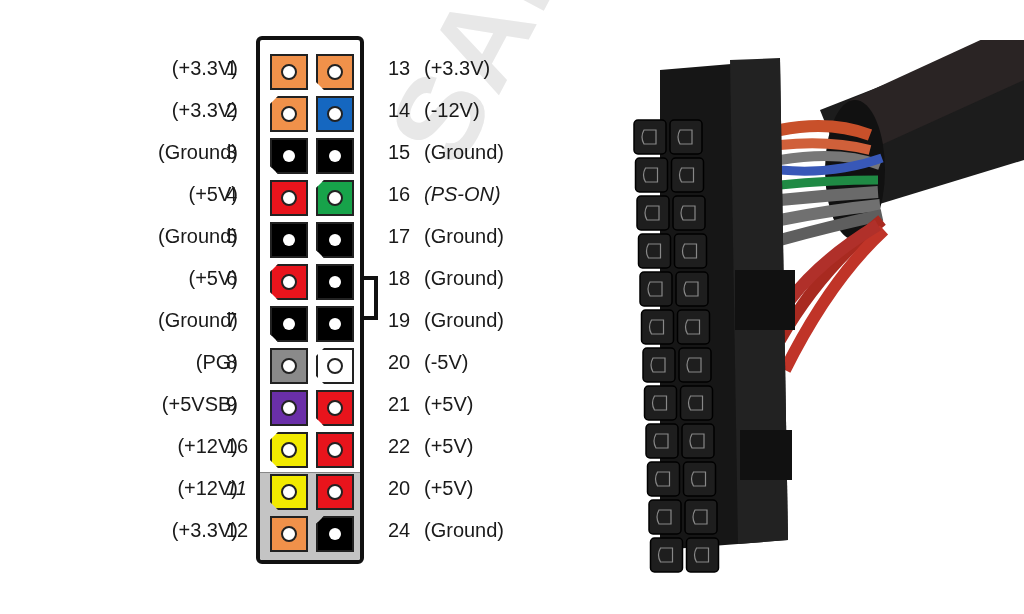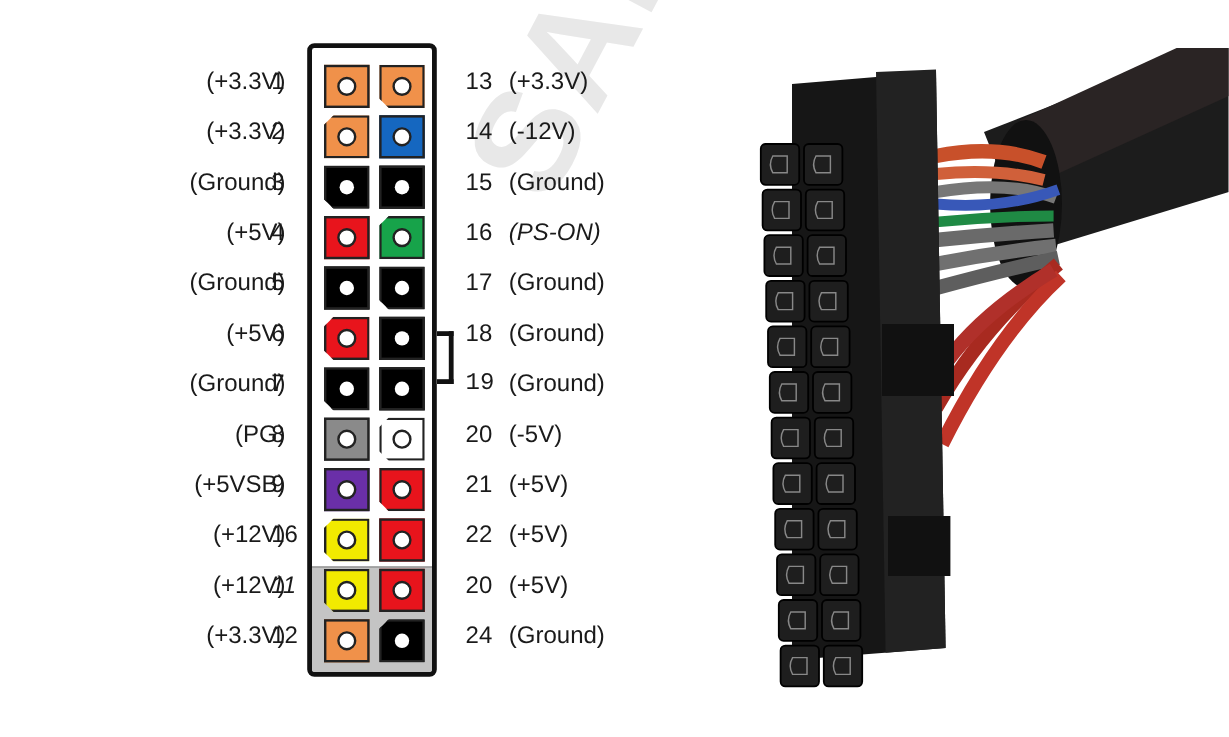--- a/index.html
+++ b/index.html
@@ -56,21 +56,21 @@
     <div class="label right-num" style="top: 98px;">14</div>
     <div class="label right-label" style="top: 98px;">(-12V)</div>
     <div class="label right-num" style="top: 140px;">15</div>
     <div class="label right-label" style="top: 140px;">(Ground)</div>
     <div class="label right-num" style="top: 182px;">16</div>
     <div class="label right-label" style="top: 182px; font-style: italic;">(PS-ON)</div>
     <div class="label right-num" style="top: 224px;">17</div>
     <div class="label right-label" style="top: 224px;">(Ground)</div>
     <div class="label right-num" style="top: 266px;">18</div>
     <div class="label right-label" style="top: 266px;">(Ground)</div>
-    <div class="label right-num" style="top: 308px; font-family: Liberation Mono, monospace;">19</div>
+    <div class="label right-num" style="top: 308px;">19</div>
     <div class="label right-label" style="top: 308px;">(Ground)</div>
     <div class="label right-num" style="top: 350px;">20</div>
     <div class="label right-label" style="top: 350px;">(-5V)</div>
     <div class="label right-num" style="top: 392px;">21</div>
     <div class="label right-label" style="top: 392px;">(+5V)</div>
     <div class="label right-num" style="top: 434px;">22</div>
     <div class="label right-label" style="top: 434px;">(+5V)</div>
     <div class="label right-num" style="top: 476px;">20</div>
     <div class="label right-label" style="top: 476px;">(+5V)</div>
     <div class="label right-num" style="top: 518px;">24</div>

